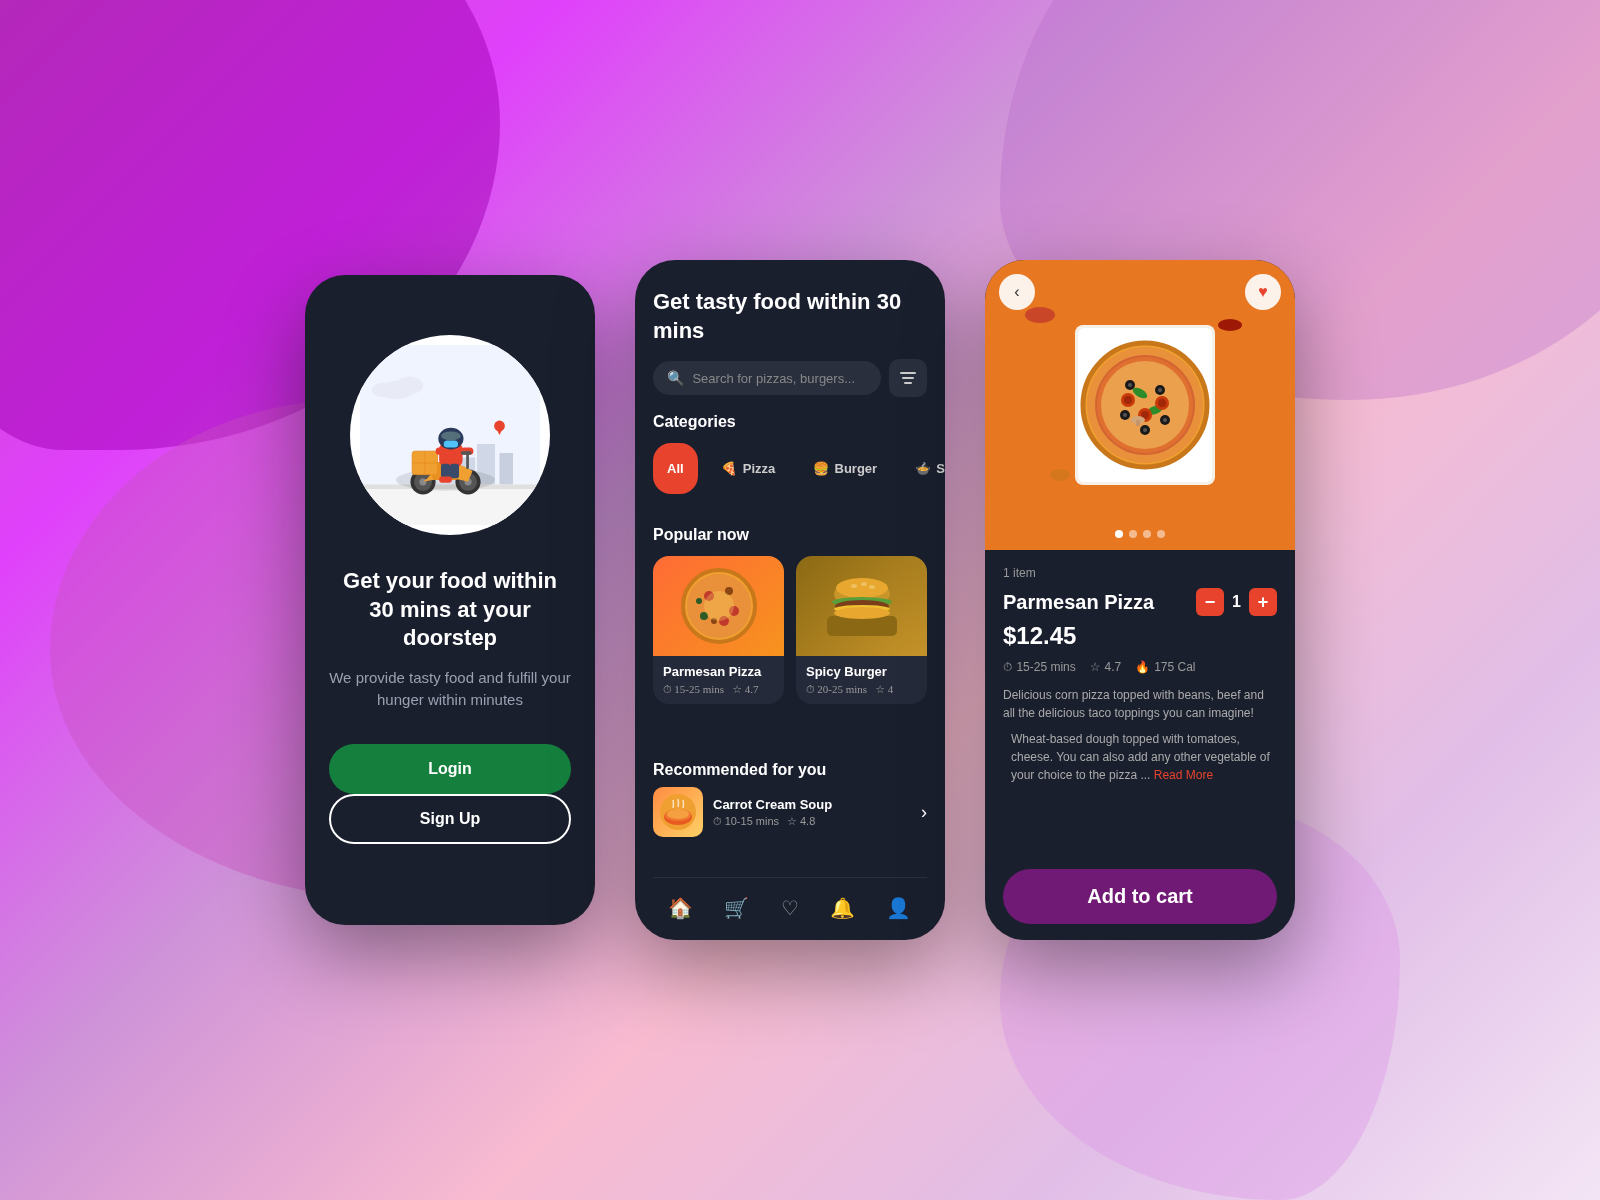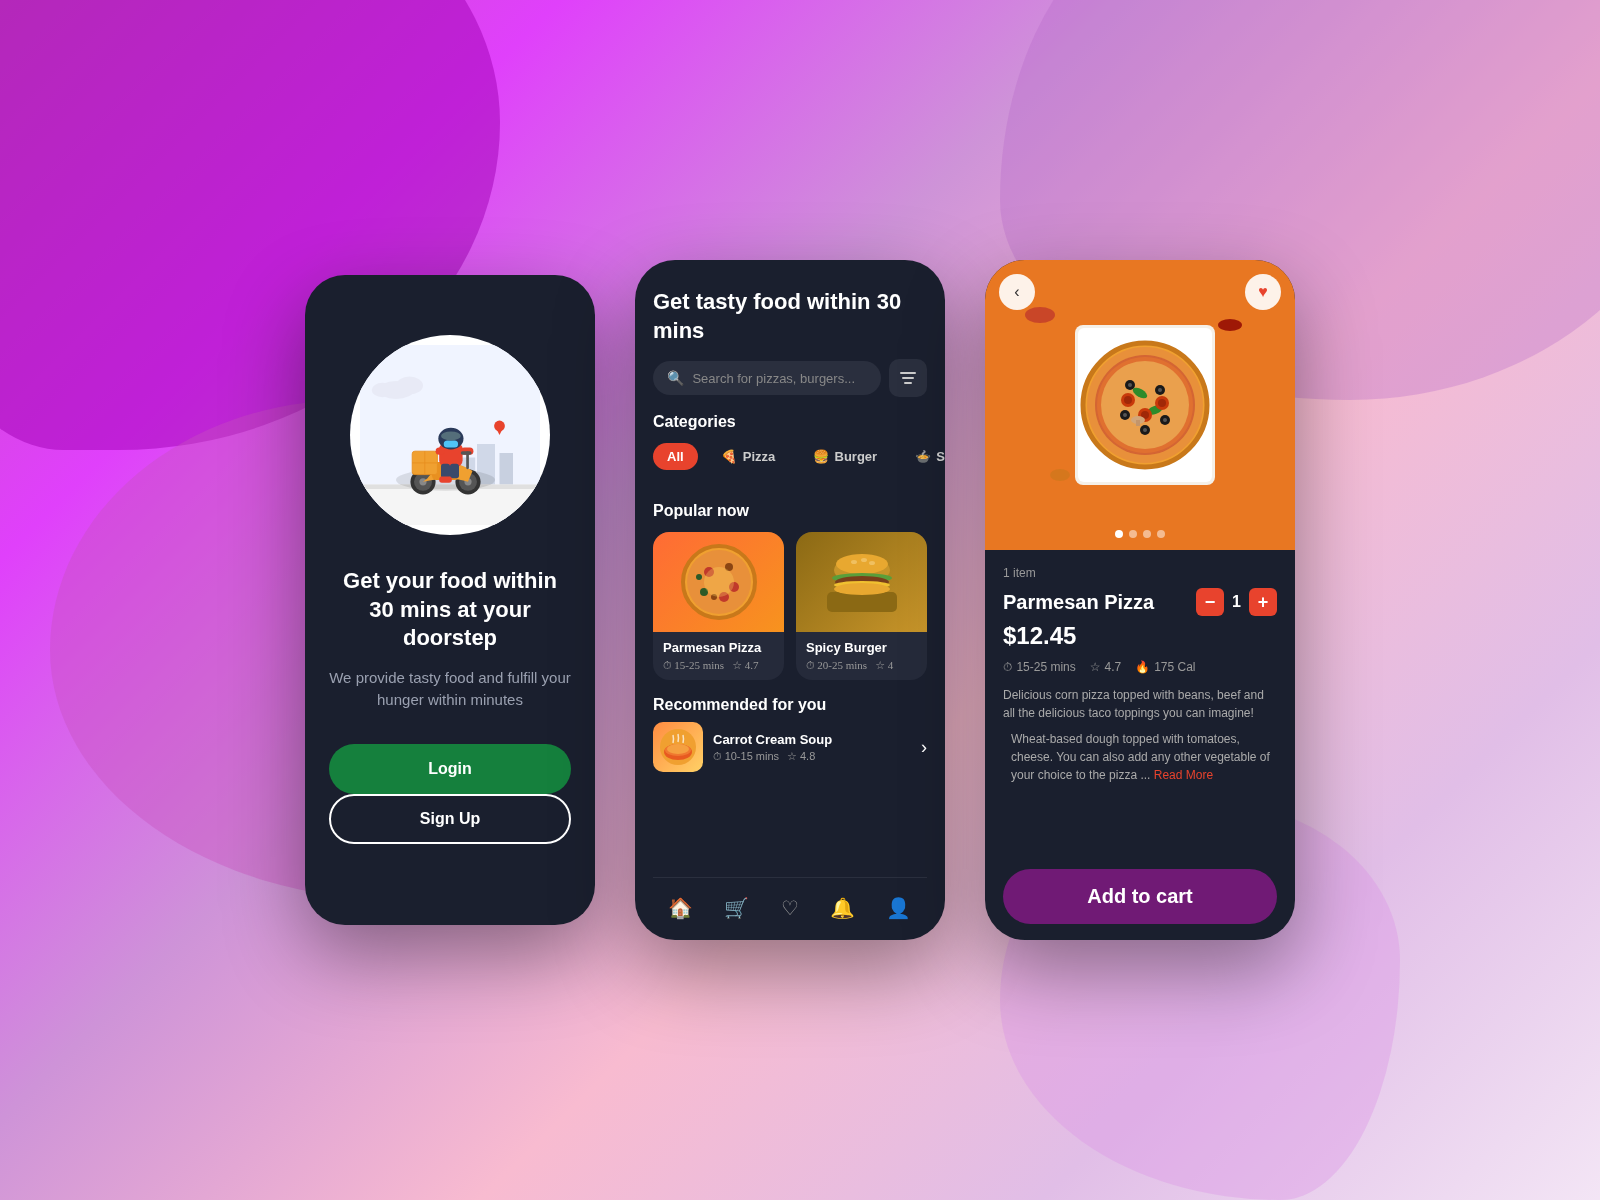--- a/index.html
+++ b/index.html
@@ -204,21 +204,21 @@
     }
 
     .categories-row {
       display: flex;
       gap: 10px;
       margin-bottom: 16px;
       align-items: center;
     }
 
     .cat-btn {
-      padding: 6px 14px;
+      padding: 18px 14px;
       border-radius: 18px;
       font-size: 13px;
       font-weight: 600;
       cursor: pointer;
       display: flex;
       align-items: center;
       gap: 5px;
       border: none;
     }
 
@@ -284,20 +284,21 @@
 
     .meta-item {
       display: flex;
       align-items: center;
       gap: 3px;
       font-family: Liberation Serif, serif;
     }
 
     .recommended-section {
       margin-bottom: 0;
+      margin-top: 41px;
     }
 
     .recommended-item {
       display: flex;
       align-items: center;
       gap: 10px;
       padding: 8px 0;
       cursor: pointer;
     }
 

